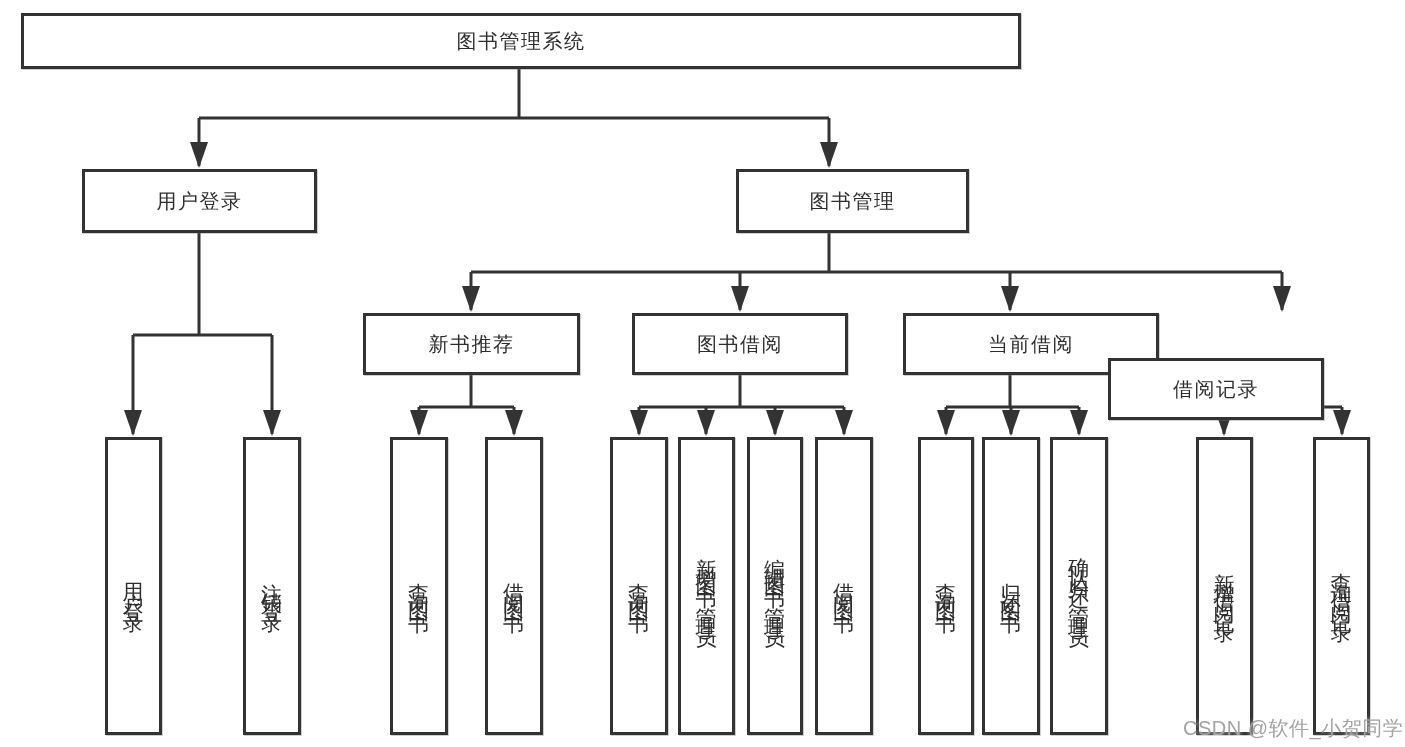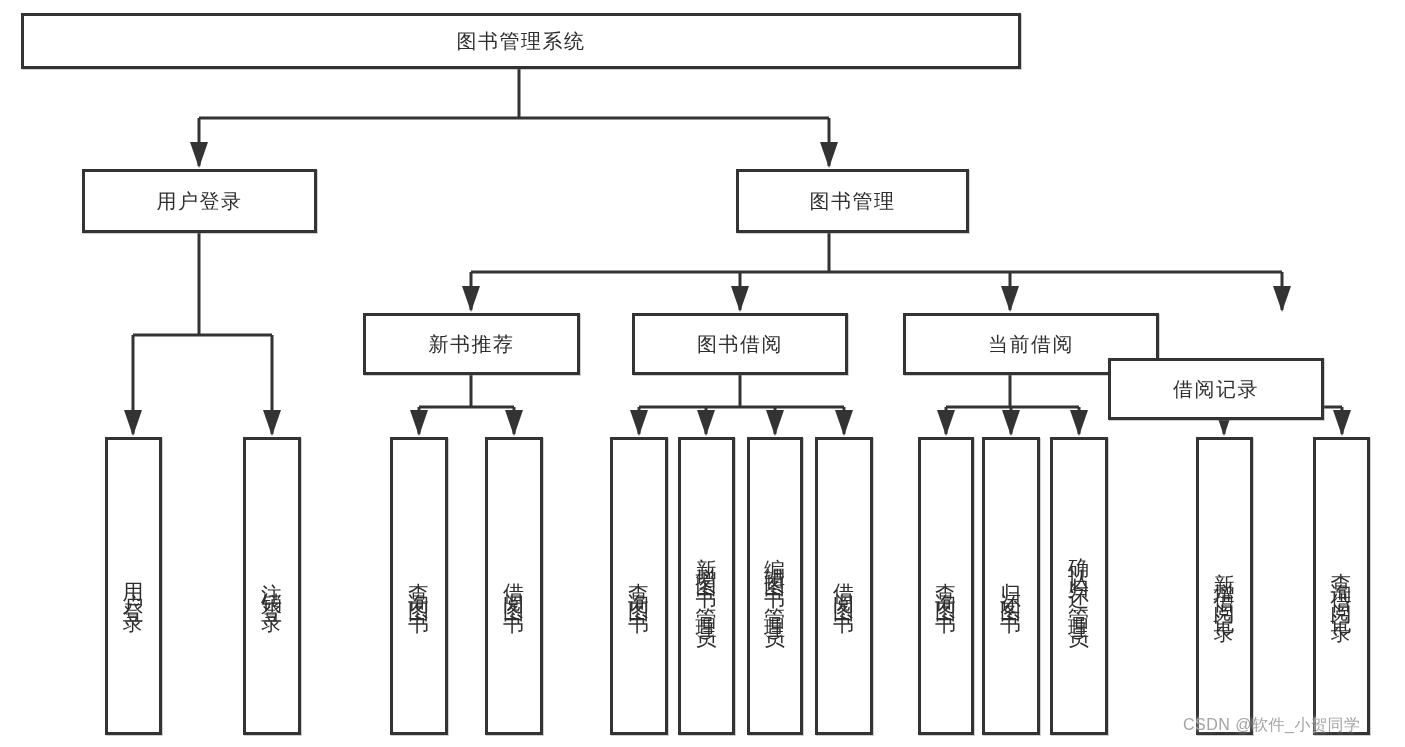--- a/index.html
+++ b/index.html
@@ -40,21 +40,21 @@
     letter-spacing: 10px;
     white-space: nowrap;
   }
 
   .lbl { display: block; }
 
   .watermark {
     position: absolute;
     left: 1183px;
     top: 715px;
-    font-size: 16px;
+    font-size: 20px;
     letter-spacing: 0.5px;
     color: #a3a3a3;
     text-shadow: 0 0 4px #ffffff;
     white-space: nowrap;
   }
 </style>
 </head>
 <body>
 
 <div class="canvas">

